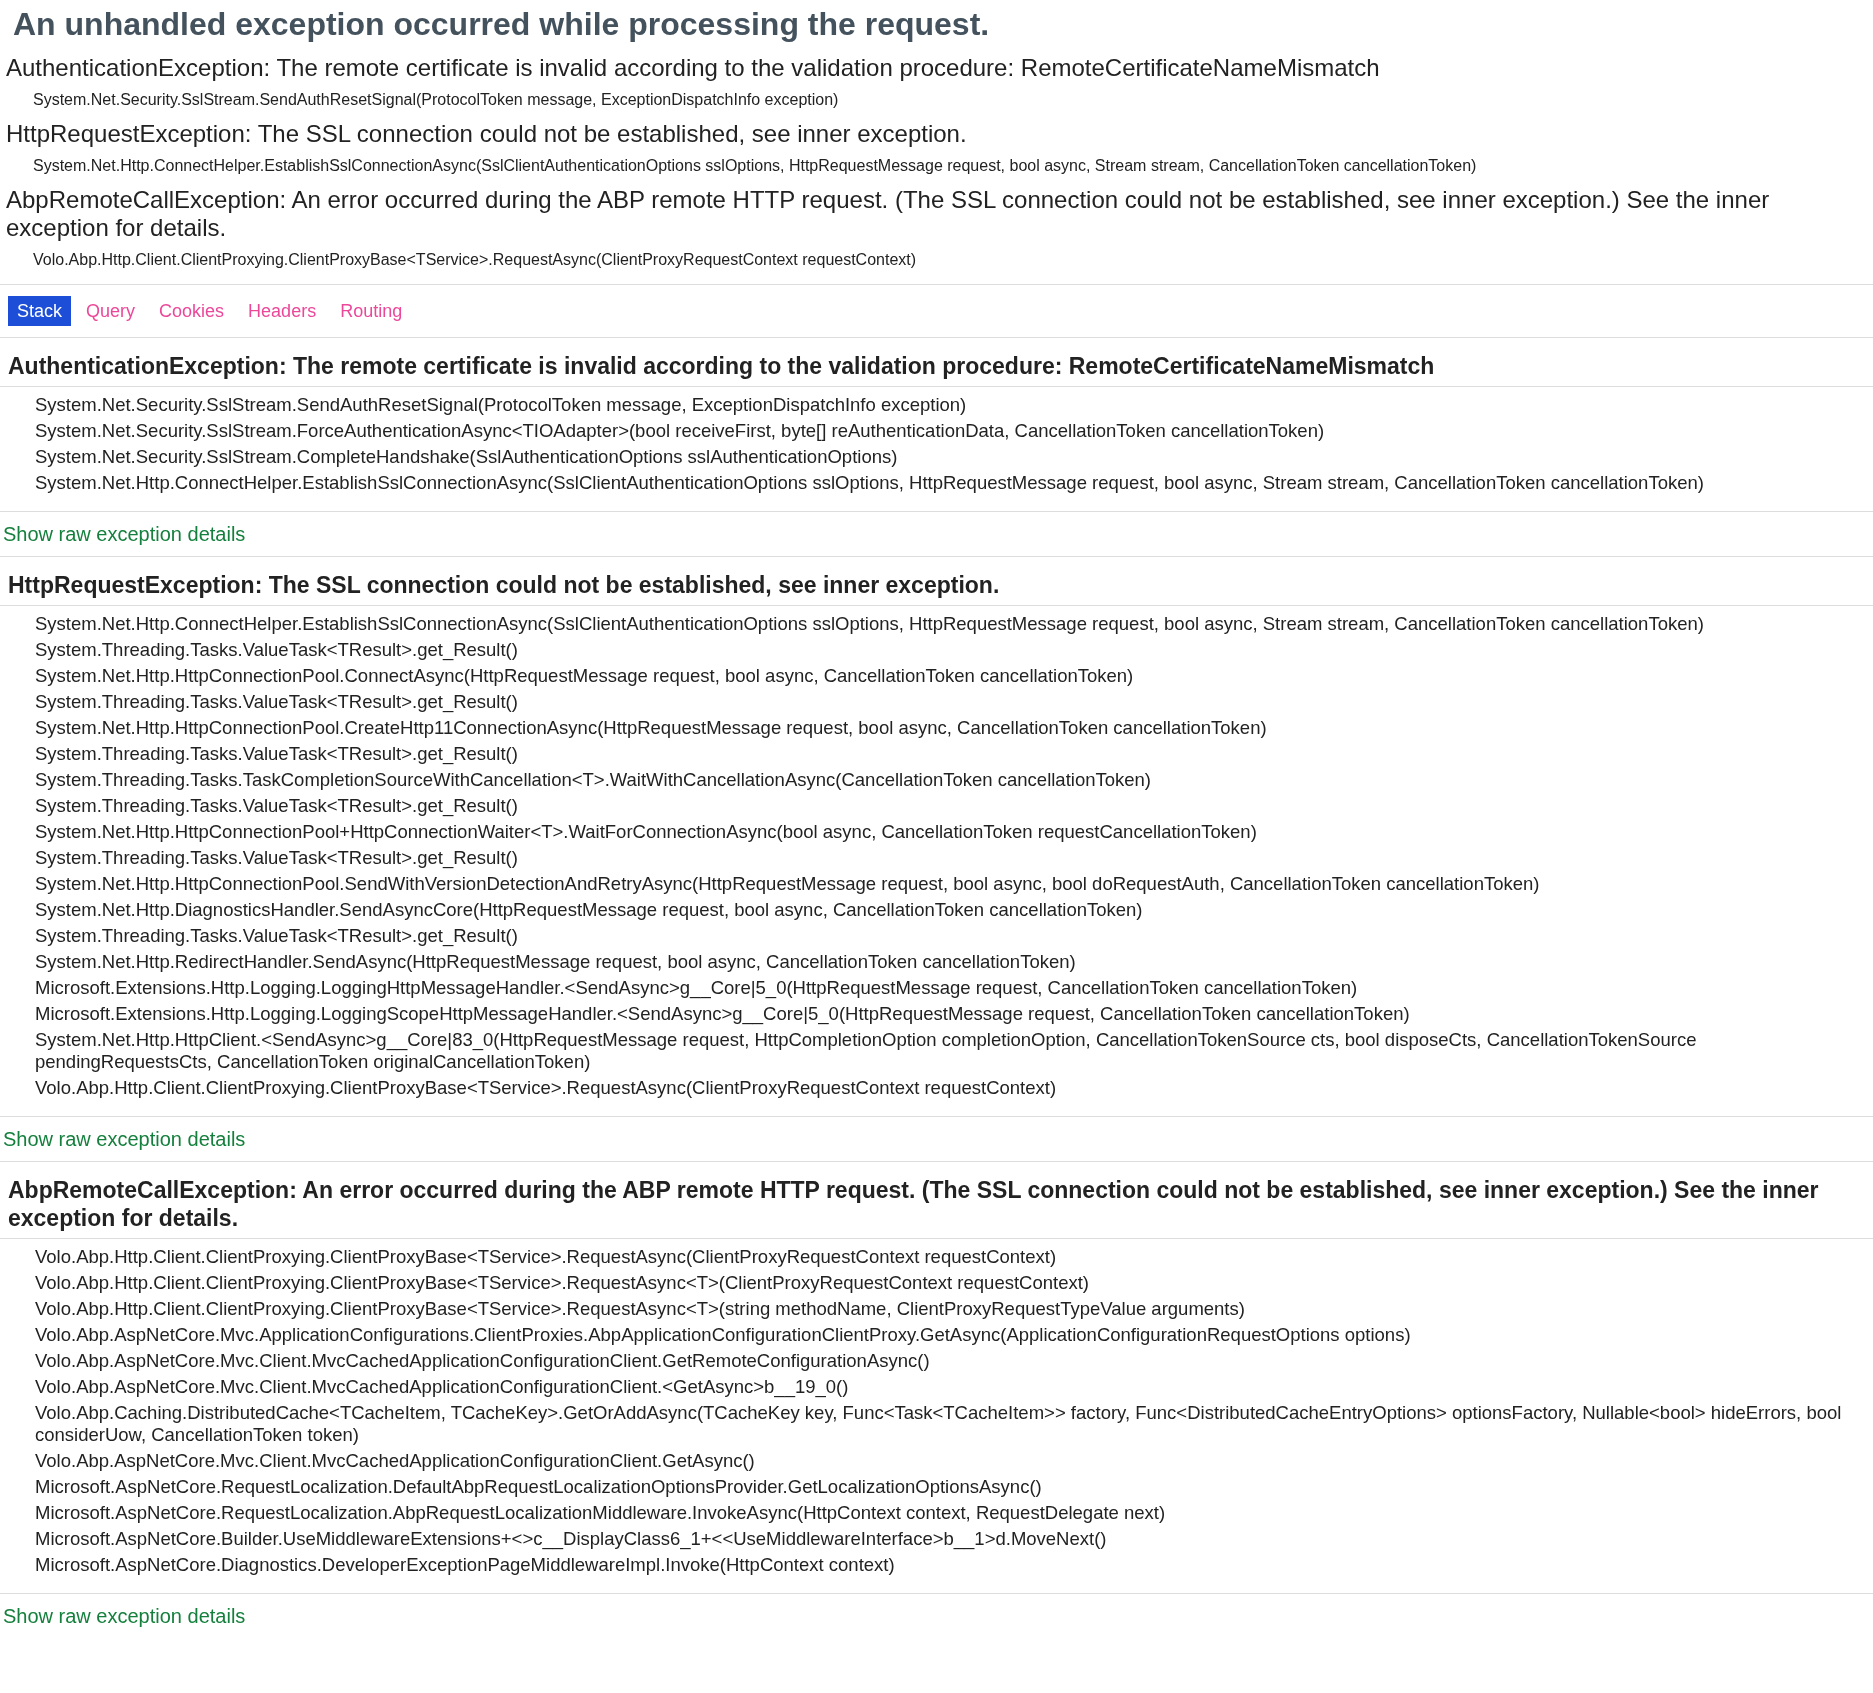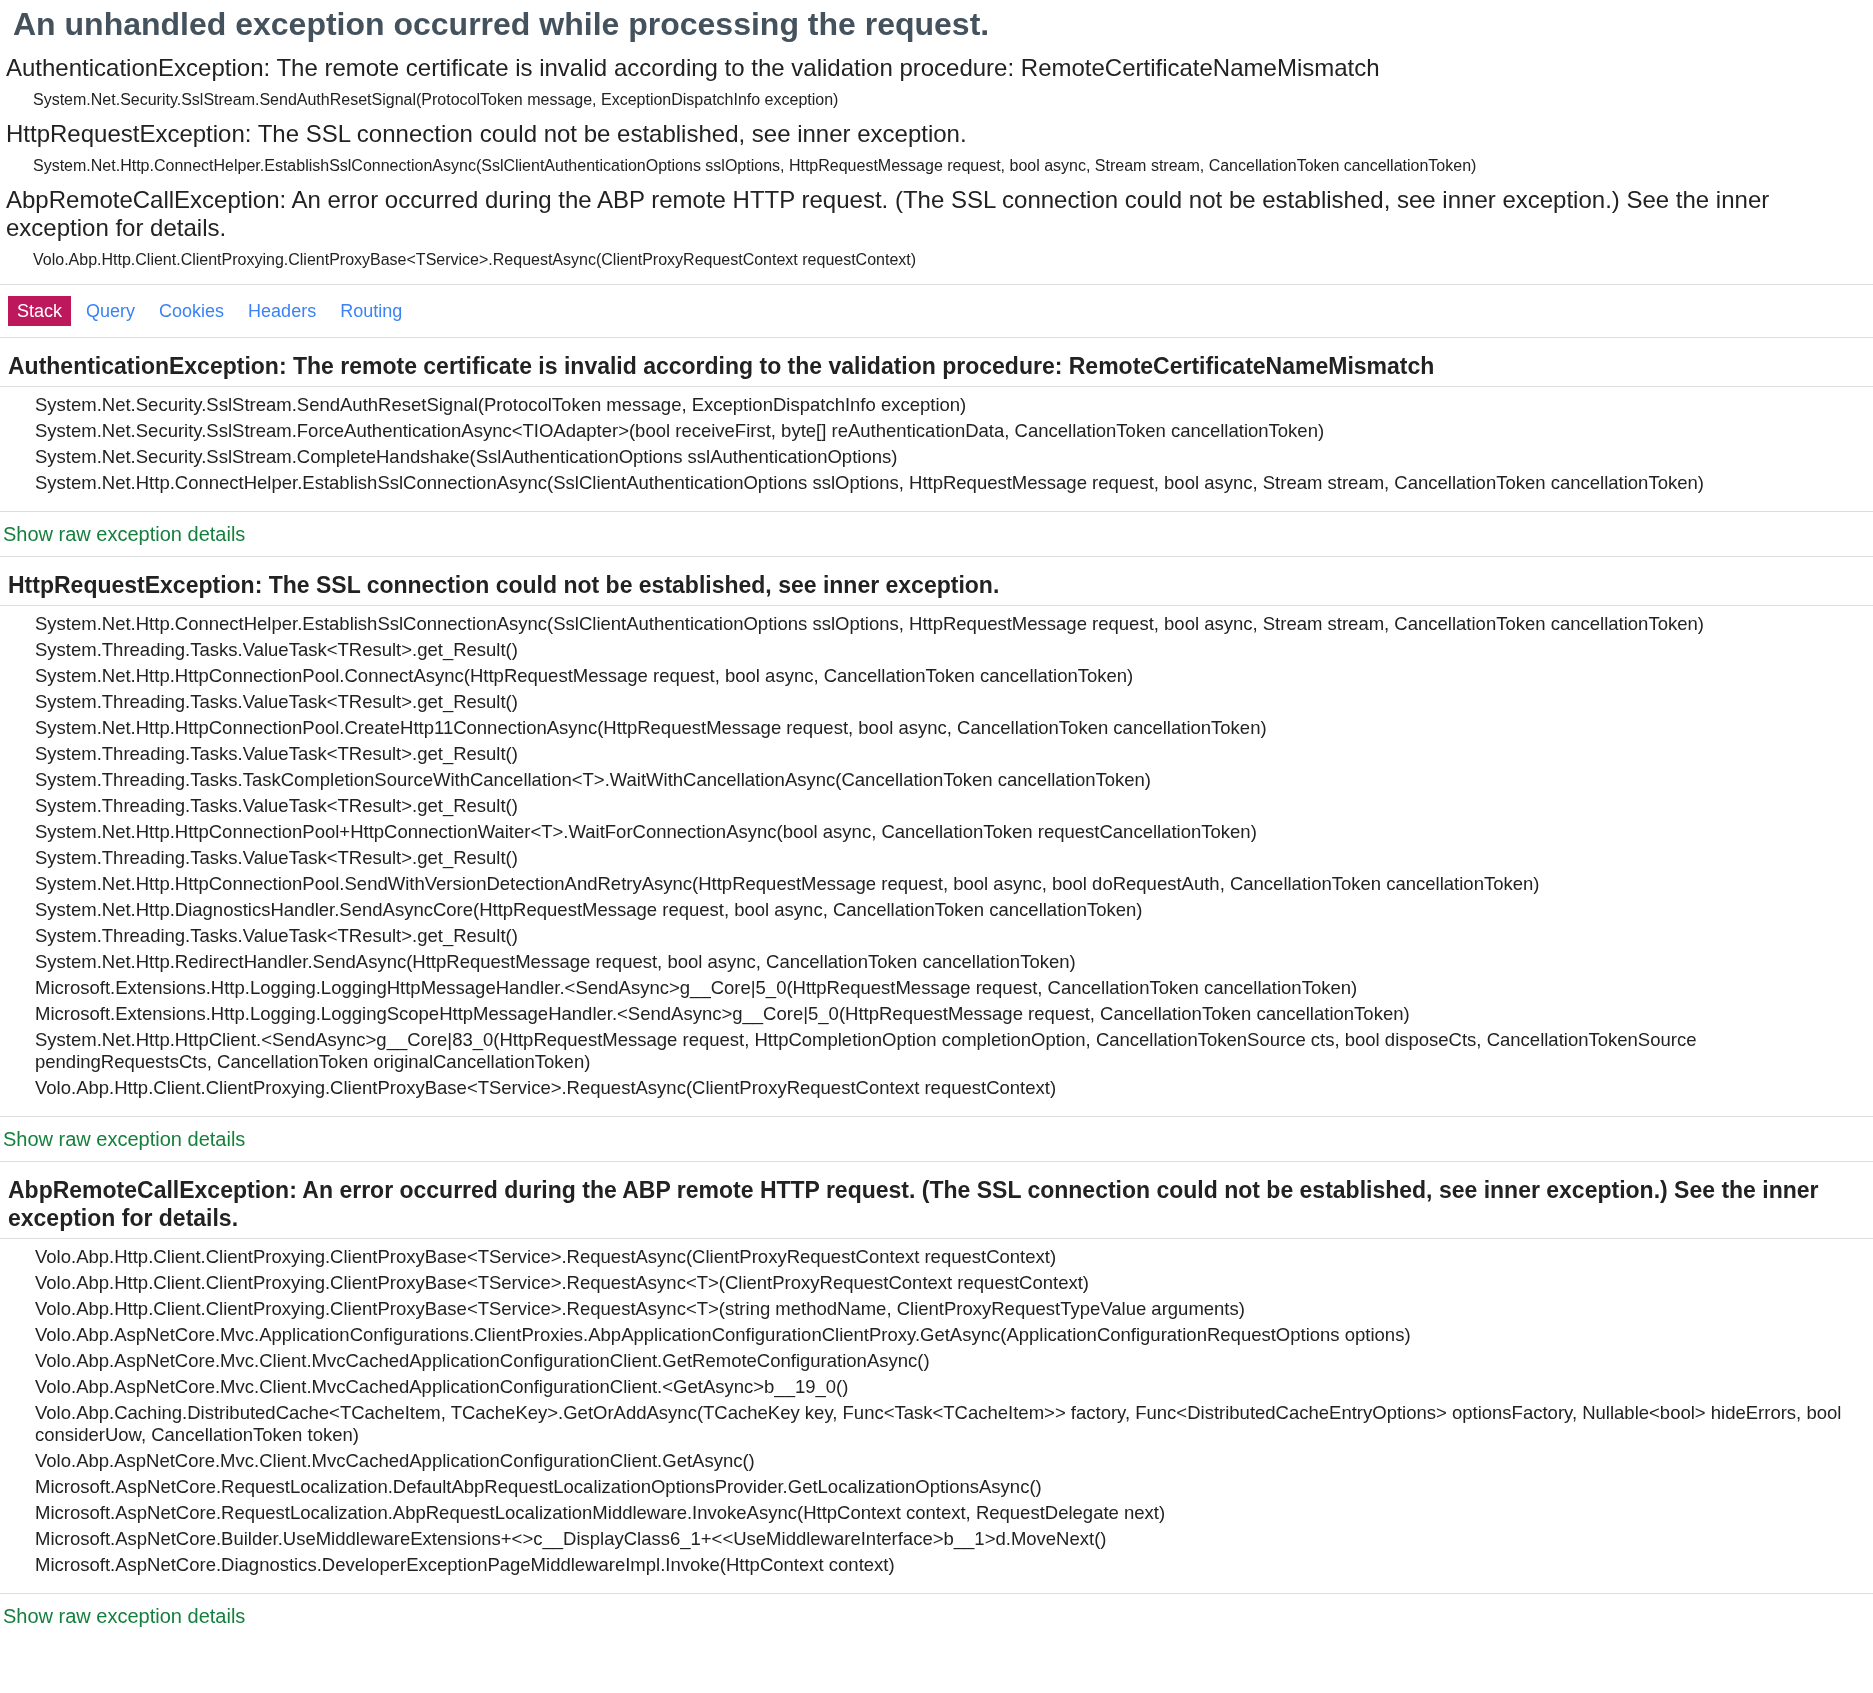--- a/index.html
+++ b/index.html
@@ -3,22 +3,22 @@
 <meta charset="utf-8">
 <style>
   html, body { margin:0; padding:0; background:#ffffff; }
   body { width:1873px; font-family:"Liberation Sans", sans-serif; color:#222222; }
   .page { padding:0 0 10px 0; }
   h1.title { margin:0; padding:4px 4px 0 13px; font-size:32px; font-weight:bold; color:#44525e; line-height:40px; }
   .summary { padding:0 6px; }
   .summary h2 { margin:10px 0 0 0; font-size:24px; font-weight:normal; color:#222222; line-height:28px; }
   .summary .loc { margin:8px 0 0 27px; font-size:16px; color:#222; line-height:20px; }
   .tabs { margin-top:14px; border-top:1px solid #dddddd; border-bottom:1px solid #dddddd; padding:11px 8px 11px 8px; display:flex; gap:0; }
-  .tab { font-size:18px; color:#3b82f6; padding:5px 9px; line-height:20px; cursor:pointer; margin-right:6px; }
-  .tab.active { background:#be185d; color:#ffffff; }
+  .tab { font-size:18px; color:#ec4899; padding:5px 9px; line-height:20px; cursor:pointer; margin-right:6px; }
+  .tab.active { background:#1d4ed8; color:#ffffff; }
   .exc { }
   .exc h3 { margin:14px 0 0 0; padding:0 8px 6px 8px; font-size:23px; font-weight:bold; color:#222; line-height:28px; border-bottom:1px solid #dddddd; }
   .frames { list-style:none; margin:0; padding:5px 0 15px 35px; border-bottom:1px solid #dddddd; }
   .frames li { font-size:18.5px; line-height:22px; padding:2px 0; color:#222; padding-right:20px; }
   .raw { display:block; padding:10px 3px 10px 3px; font-size:20px; color:#15803d; line-height:24px; text-decoration:none; border-bottom:1px solid #dddddd; }
   .raw.last { border-bottom:none; }
 </style>
 </head>
 <body>
 

